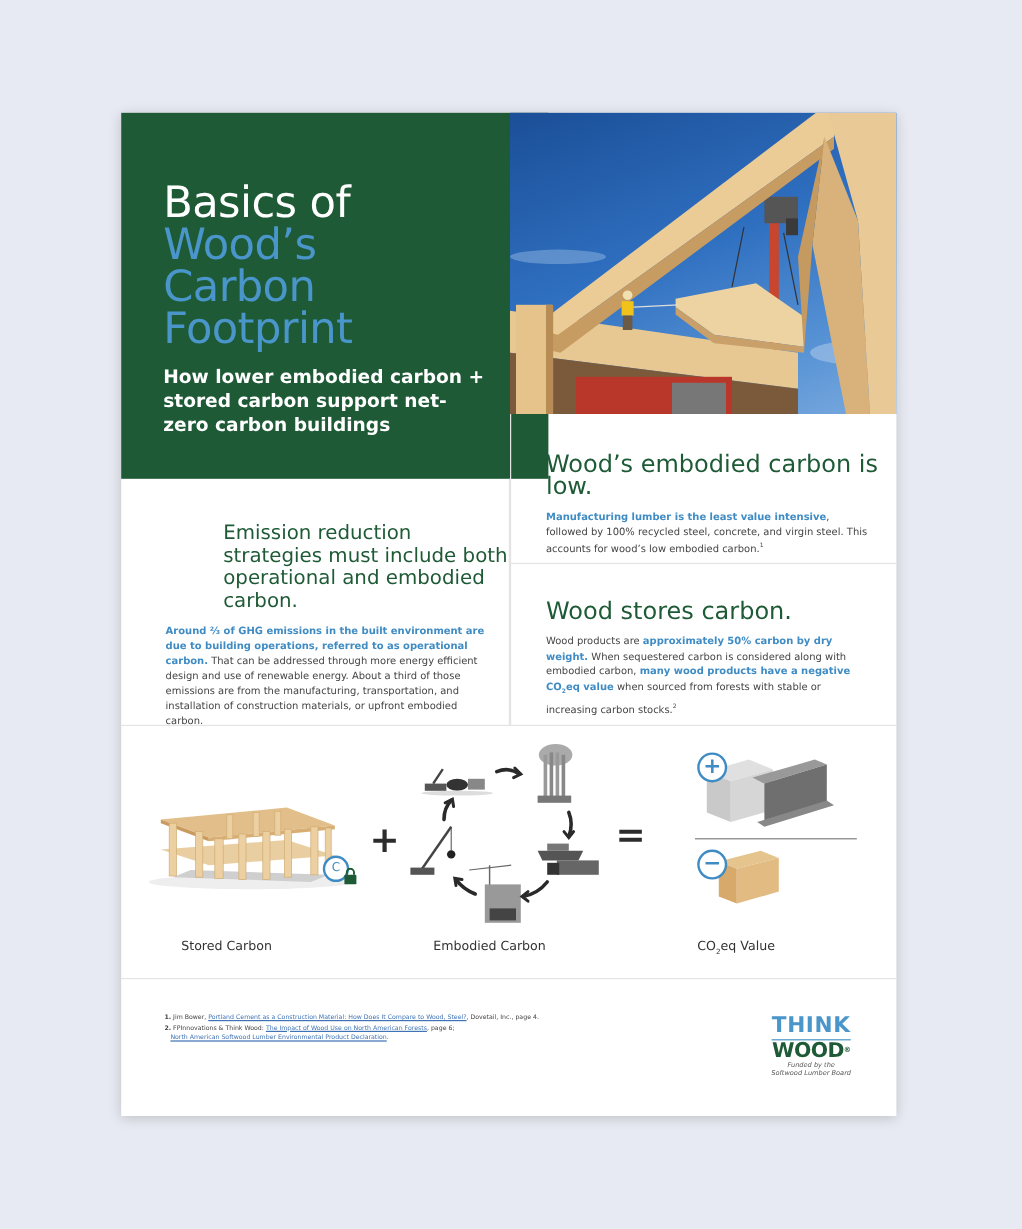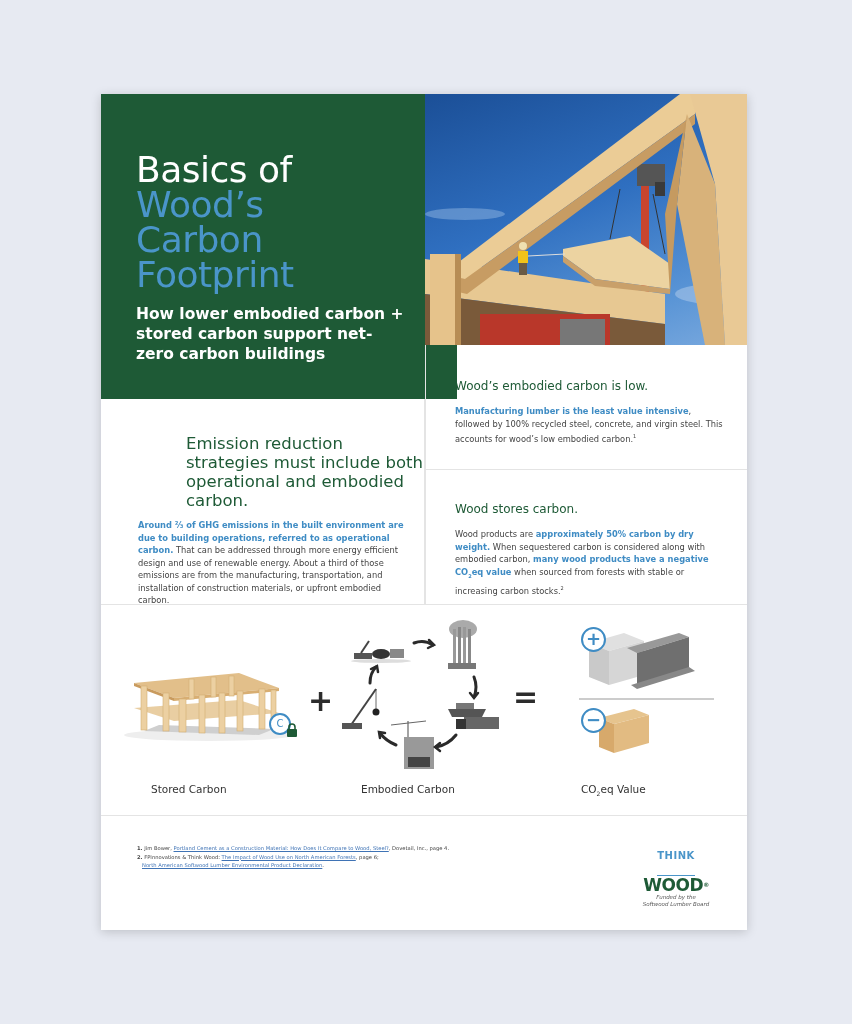--- a/index.html
+++ b/index.html
@@ -19,35 +19,35 @@
   .hero-photo {
     position: absolute; left: 324px; top: 0; width: 322px; height: 251px; overflow: hidden;
     background: linear-gradient(160deg, #1b4f97 0%, #2f6fc0 45%, #5a95d6 80%, #7aa9de 100%);
   }
 
   .sec-right-1 { position: absolute; left: 324px; top: 251px; width: 322px; height: 125px; padding: 32px 0 0 30px; border-bottom: 1px solid #e4e4e4; }
   .sec-right-2 { position: absolute; left: 324px; top: 376px; width: 350px; height: 134px; padding: 30px 0 0 30px; }
   .sec-left { position: absolute; left: 0; top: 305px; width: 324px; height: 205px; padding: 35px 0 0 37px; border-right: 1px solid #e4e4e4; }
 
   .h2 { color: #1e5a36; font-size: 16.5px; line-height: 19px; font-weight: 500; margin-left: 48px; }
-  .h2-lg { color: #1e5a36; font-size: 12px; line-height: 19px; font-weight: 500; }
+  .h2-lg { color: #1e5a36; font-size: 20px; line-height: 19px; font-weight: 500; }
   .body { color: #444; font-size: 8.3px; line-height: 12.5px; margin-top: 9px; width: 268px; }
   .hl { color: #3f8cc4; font-weight: bold; }
 
   .divider-row { position: absolute; left: 0; top: 510px; width: 646px; height: 1px; background: #e4e4e4; }
   .diagram { position: absolute; left: 0; top: 511px; width: 646px; height: 210px; }
   .divider-foot { position: absolute; left: 0; top: 721px; width: 646px; height: 1px; background: #e4e4e4; }
 
   .diag-label { position: absolute; top: 178px; font-size: 10.5px; color: #333; font-weight: 400; text-align: left; }
   .op { position: absolute; font-size: 30px; color: #2c2c2c; font-weight: bold; }
 
   .footnotes { position: absolute; left: 36px; top: 750px; font-size: 5.2px; color: #444; line-height: 8.5px; }
   .footnotes a { color: #3f73b5; text-decoration: underline; }
   .logo { position: absolute; left: 535px; top: 750px; width: 80px; text-align: center; }
-  .logo-think { color: #4a95c9; font-weight: bold; font-size: 10px; letter-spacing: 0.5px; border-bottom: 1px solid #4a95c9; display: inline-block; padding-bottom: 14px; }
+  .logo-think { color: #4a95c9; font-weight: bold; font-size: 18px; letter-spacing: 0.5px; border-bottom: 1px solid #4a95c9; display: inline-block; padding-bottom: 1px; }
   .logo-wood { color: #1e5a36; font-weight: 900; font-size: 17px; line-height: 18px; letter-spacing: -0.5px; }
   .logo-sub { font-style: italic; font-size: 5.5px; color: #555; line-height: 7px; }
 </style>
 </head>
 <body>
 
 <div class="page">
 
   <div class="hero-left">
     <div class="title-white">Basics of</div>

